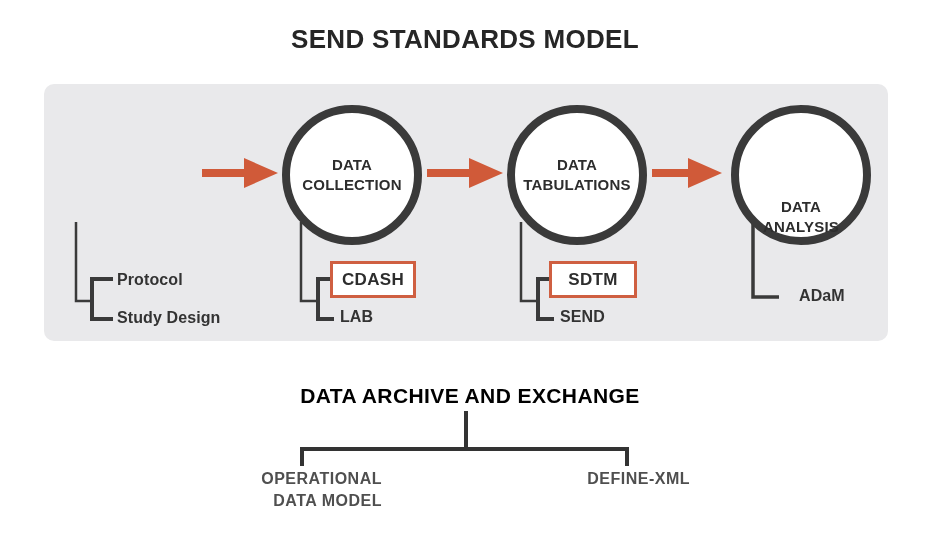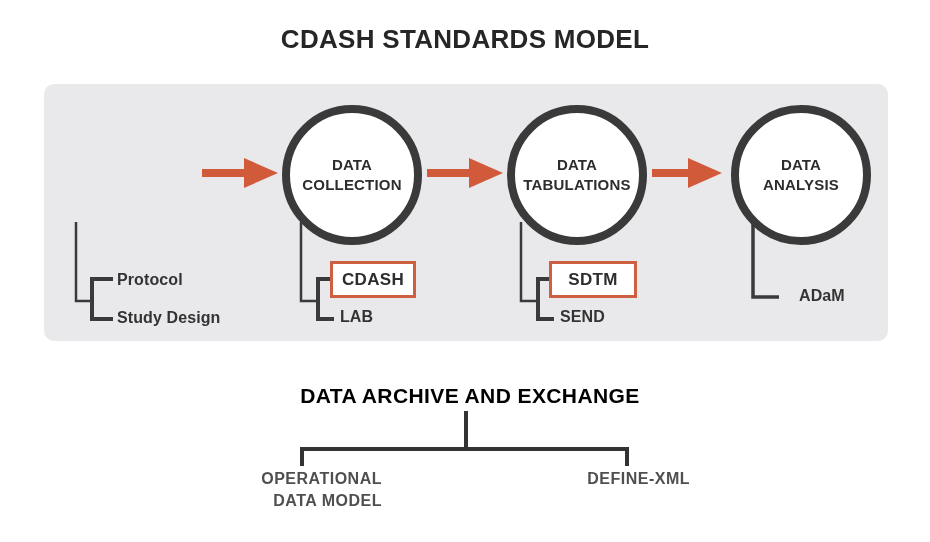--- a/index.html
+++ b/index.html
@@ -27,21 +27,21 @@
     box-sizing:border-box;background:#ffffff;
     border:8px solid #3a3a3a;border-radius:50%;
     display:flex;align-items:center;justify-content:center;
     text-align:center;
   }
   .circle-label{
     font-size:15px;font-weight:700;color:#2d2d2d;
     line-height:1.35;letter-spacing:0.2px;
     max-width:112px;
   }
-  .c1{left:57px;}  .c2{left:282px;text-align:center;}  .c3{left:507px;}  .c4{left:731px;}
+  .c1{left:57px;}  .c2{left:282px;text-align:center;}  .c3{left:507px;}  .c4{left:731px;align-items:flex-end;}
   .std-label{
     position:absolute;
     font-size:16px;font-weight:700;color:#333333;
     white-space:nowrap;letter-spacing:0.1px;
   }
   .std-box{
     position:absolute;box-sizing:border-box;
     border:3px solid #cf5f41;background:#ffffff;
     display:flex;align-items:center;justify-content:center;
   }
@@ -61,21 +61,21 @@
     letter-spacing:0.5px;line-height:1.4;
   }
   .ai0{left:242px;}
   .ai1{left:550px;}
 </style>
 </head>
 <body>
 
 <div class="stage">
 
-  <div class="diagram-title">CDASH STANDARDS MODEL</div>
+  <div class="diagram-title">SEND STANDARDS MODEL</div>
 
   <div class="panel"></div>
 
   <svg class="lines-layer" viewBox="0 0 930 542">
 
     <path fill="#d05a39" d="M202 169 H244 V158 L278 173 L244 188 V177 H202 Z"></path>
     <path fill="#d05a39" d="M427 169 H469 V158 L503 173 L469 188 V177 H427 Z"></path>
     <path fill="#d05a39" d="M652 169 H688 V158 L722 173 L688 188 V177 H652 Z"></path>
 
     <path fill="none" stroke="#3a3a3a" stroke-width="2.5" d="M76 222 L76 301 L92 301"></path>

